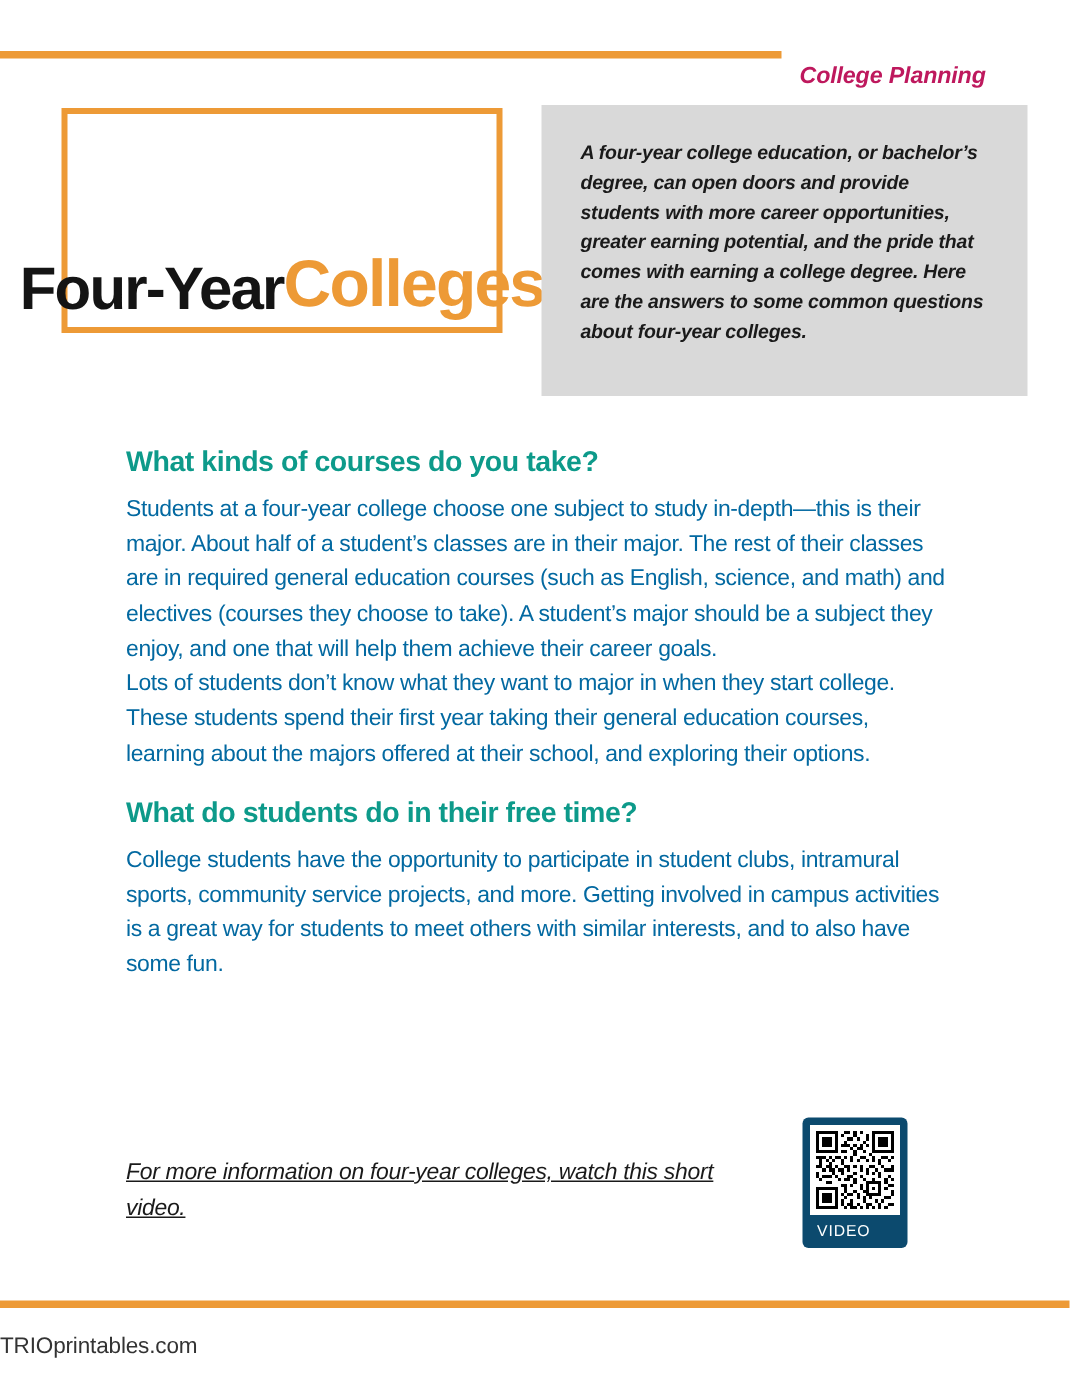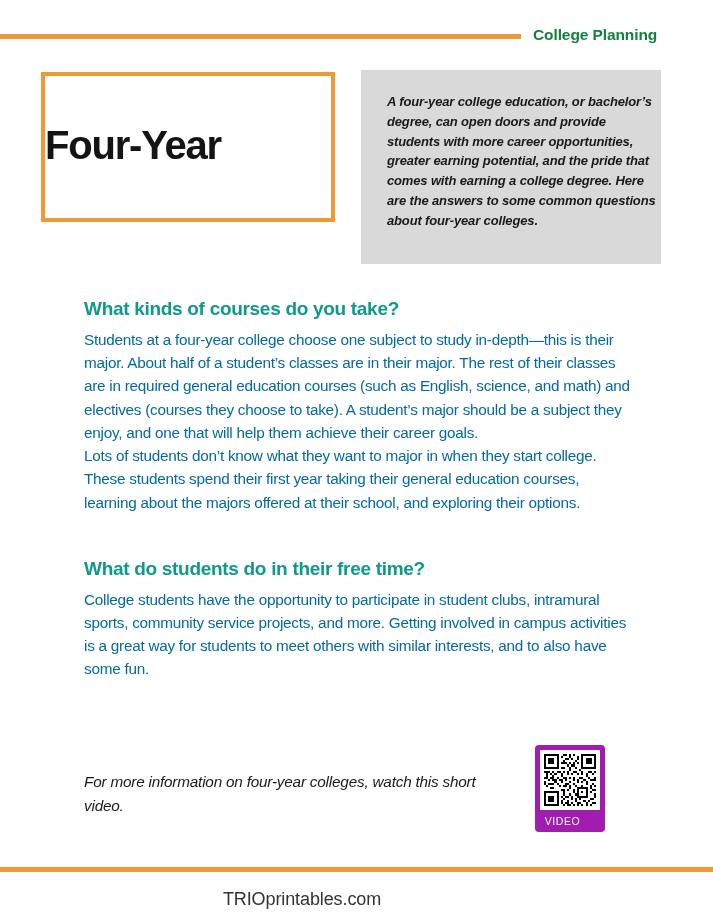--- a/index.html
+++ b/index.html
@@ -21,39 +21,40 @@
     left: 0; top: 0; width: 713px; height: 60px;
   }
   .header-rule {
     position: absolute;
     left: 0; top: 34px;
     width: 521px; height: 5px;
     background: #ED9A36;
   }
   .header-label {
     position: absolute;
-    left: 533px; top: 26px;
+    left: 533px; top: 42px;
     width: 170px;
     font-size: 15.5px;
     font-weight: bold;
+    font-style: italic;
     letter-spacing: -0.1px;
-    color: #15803d;
+    color: #be185d;
     white-space: nowrap;
   }
 
   
   .title-box {
     position: absolute;
     left: 41px; top: 72px;
     width: 294px; height: 150px;
     border: 4px solid #ED9A36;
     background: #ffffff;
     display: flex;
-    flex-direction: column;
-    align-items: flex-start;
+    flex-direction: row;
+    align-items: flex-end;
     justify-content: center;
     padding-bottom: 4px;
   }
   .title-line1 {
     font-size: 40px;
     font-weight: bold;
     color: #141414;
     letter-spacing: -1.2px;
     line-height: 1.06;
     white-space: nowrap;
@@ -65,21 +66,21 @@
     letter-spacing: -1.2px;
     line-height: 1.06;
     margin-top: 2px;
     white-space: nowrap;
   }
 
   
   .intro-box {
     position: absolute;
     left: 361px; top: 70px;
-    width: 300px; height: 194px;
+    width: 324px; height: 194px;
     background: #D9D9D9;
   }
   .intro-text {
     position: absolute;
     left: 26px; top: 22px;
     width: 272px;
     font-size: 13px;
     font-weight: bold;
     font-style: italic;
     line-height: 1.52;
@@ -102,44 +103,45 @@
     margin: 0 0 7px 0;
   }
   .body-para {
     font-size: 15.3px;
     line-height: 1.52;
     color: #0369a1;
     letter-spacing: -0.25px;
     margin: 0;
   }
   .gap-para { }
-  .gap-section { margin-top: 44px; }
+  .gap-section { margin-top: 18px; }
 
   
   .video-row {
     position: absolute;
     left: 84px; top: 745px;
     width: 546px;
     height: 100px;
   }
   .video-note {
     position: absolute;
     left: 0; top: 25px;
     width: 420px;
     font-size: 15.3px;
     font-style: italic;
     line-height: 1.55;
     color: #1a1a1a;
     letter-spacing: -0.2px;
+    text-decoration: underline;
   }
   .qr-card {
     position: absolute;
     left: 451px; top: 0;
     width: 70px; height: 87px;
-    background: #a21caf;
+    background: #0c4a6e;
     border-radius: 4px;
     padding: 5px 20px 0 5px;
   }
   .qr-code {
     width: 60px; height: 60px;
     background: #ffffff;
     display: block;
   }
   .qr-code svg { display: block; }
   .qr-label {
@@ -156,36 +158,36 @@
   .footer-rule {
     position: absolute;
     left: 0; top: 867px;
     width: 713px; height: 5px;
     background: #ED9A36;
   }
   .footer-text {
     position: absolute;
     left: 0; top: 889px;
     width: 604px;
-    text-align: center;
-    font-size: 18px;
+    font-size: 15px;
     color: #333333;
     letter-spacing: -0.1px;
   }
 </style>
 </head>
 <body>
 
 <div class="header">
   <div class="header-rule"></div>
   <div class="header-label">College Planning</div>
 </div>
 
 <div class="title-box">
   <div class="title-line1">Four-Year</div>
+  <div class="title-line2">Colleges</div>
 </div>
 
 <div class="intro-box">
   <div class="intro-text">A four-year college education, or bachelor’s degree, can open doors and provide students with more career opportunities, greater earning potential, and the pride that comes with earning a college degree. Here are the answers to some common questions about four-year colleges.</div>
 </div>
 
 <div class="content">
 
   <h2 class="q-heading">What kinds of courses do you take?</h2>
   <p class="body-para">Students at a four-year college choose one subject to study in-depth—this is their major. About half of a student’s classes are in their major. The rest of their classes are in required general education courses (such as English, science, and math) and electives (courses they choose to take). A student’s major should be a subject they enjoy, and one that will help them achieve their career goals.</p>

